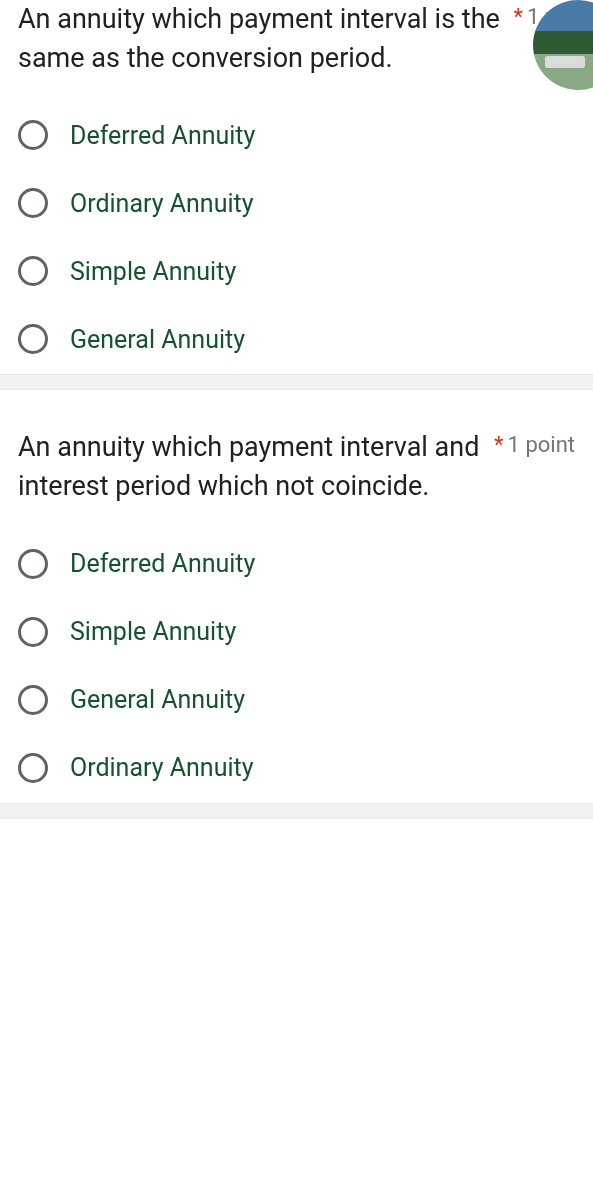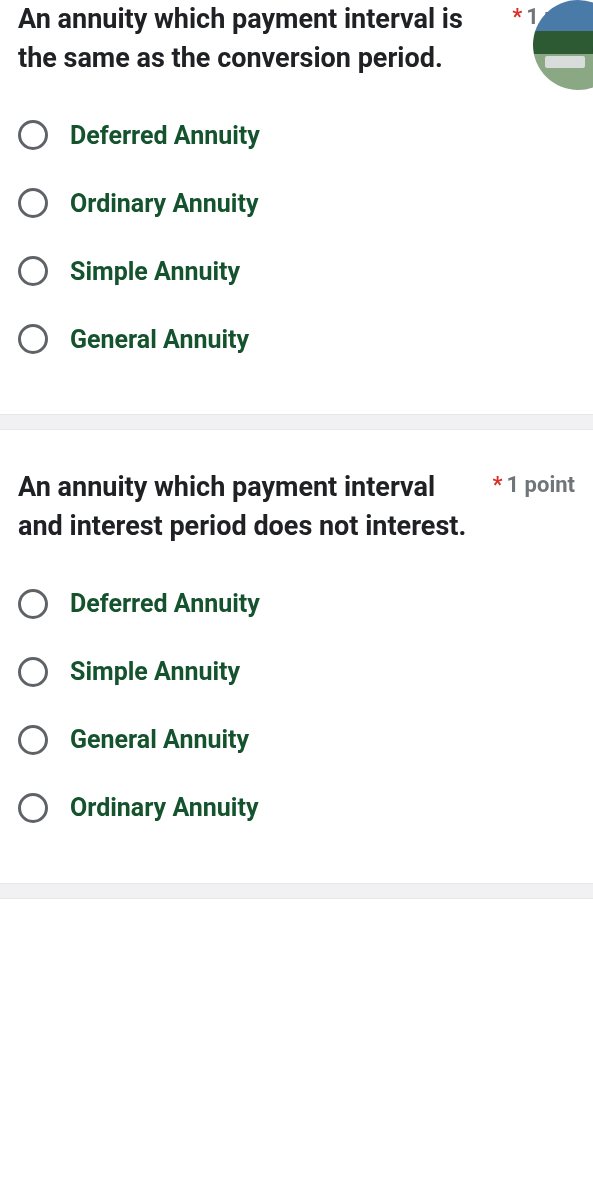--- a/index.html
+++ b/index.html
@@ -4,23 +4,22 @@
 <style>
   * { box-sizing: border-box; margin: 0; padding: 0; }
   body {
     font-family: Roboto, Arial, sans-serif;
     background: #fff;
     width: 593px;
     color: #202124;
   }
   .question-card {
     background: #fff;
-    padding: 0 18px 60px 18px;
+    padding: 0 18px 20px 18px;
     position: relative;
-    font-weight: bold;
   }
   .question-card.first { padding-top: 0; }
   .question-card.second { padding-top: 38px; }
   .divider {
     height: 16px;
     background: #f1f1f3;
     border-top: 1px solid #e8e8ea;
     border-bottom: 1px solid #e8e8ea;
   }
   .q-header {
@@ -128,21 +127,21 @@
       <span class="radio"></span>
       <span class="opt-label">General Annuity</span>
     </label>
   </div>
 </div>
 
 <div class="divider"></div>
 
 <div class="question-card second">
   <div class="q-header">
-    <div class="q-text">An annuity which payment interval and interest period does not interest.</div>
+    <div class="q-text">An annuity which payment interval and interest period which not coincide.</div>
     <div class="points">
       <span class="req-star">*</span>
       <span>1 point</span>
     </div>
   </div>
   <div class="options">
     <label class="option">
       <span class="radio"></span>
       <span class="opt-label">Deferred Annuity</span>
     </label>

